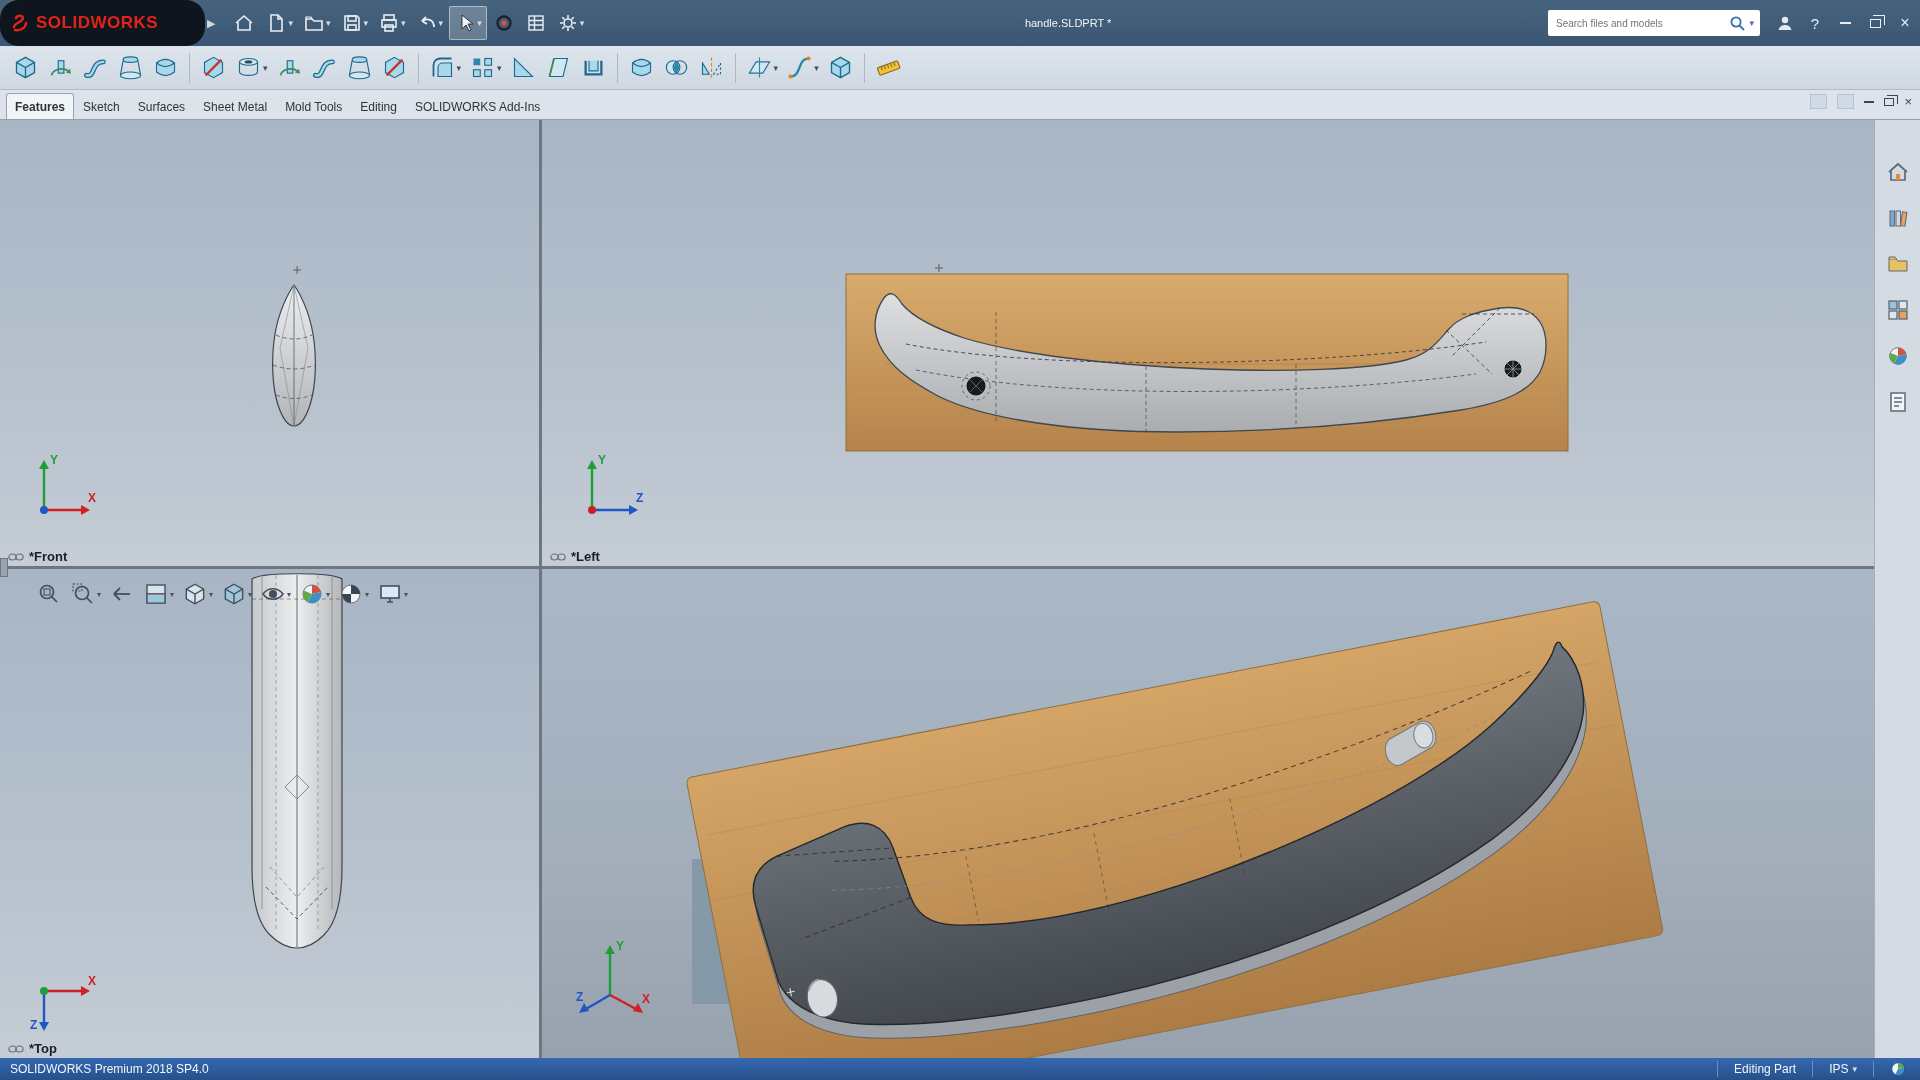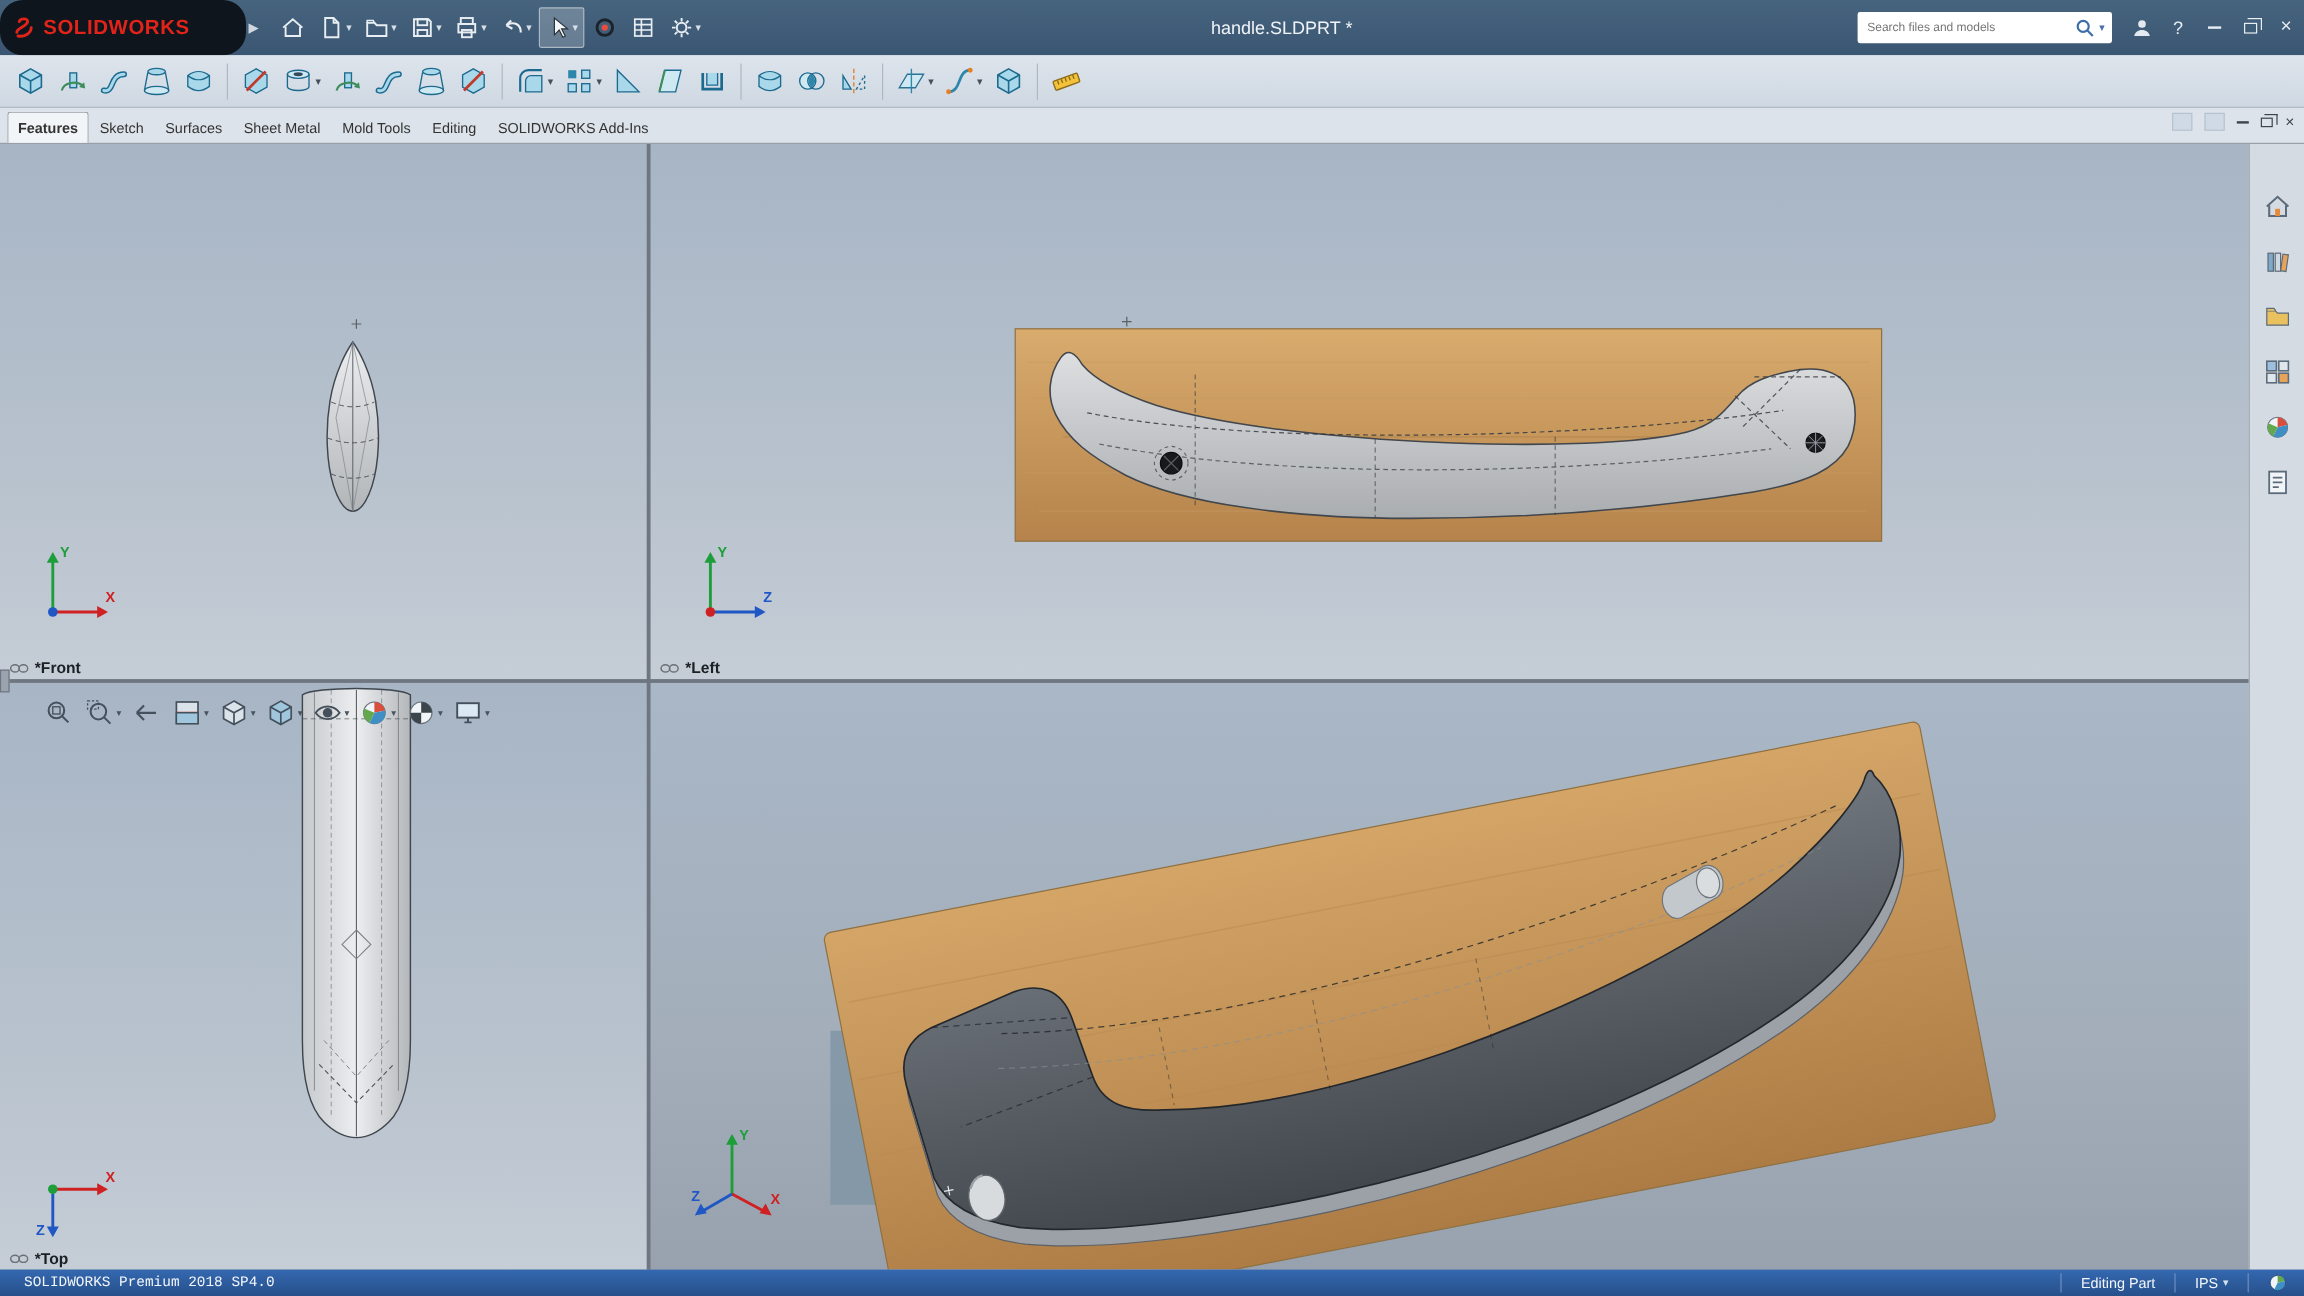--- a/index.html
+++ b/index.html
@@ -9,21 +9,21 @@
   
   .titlebar{position:absolute;left:0;top:0;width:1920px;height:46px;background:linear-gradient(180deg,#47647f,#3a5672);display:flex;align-items:center;color:#e9eef3;}
   .logoblock{width:205px;height:46px;background:#0e151c;display:flex;align-items:center;padding-left:10px;gap:6px;flex:none;border-radius:19px;}
   .brand{color:#e2231a;font-weight:bold;font-size:17px;letter-spacing:.5px;}
   .menu-arrow{color:#cfd8e0;font-size:11px;margin-left:2px;flex:none;}
   .qat{display:flex;align-items:center;margin-left:14px;gap:2px;flex:none;}
   .qbtn{display:flex;align-items:center;height:34px;padding:0 4px;background:transparent;border:0;cursor:default;}
   .qbtn.active{background:rgba(255,255,255,.22);border:1px solid rgba(255,255,255,.45);border-radius:2px;}
   .qbtn svg{display:block;}
   .qcaret{color:#d7dfe7;font-size:9px;margin-left:1px;}
-  .doc-title{flex:1;text-align:center;font-size:15px;color:#f0f4f8;}
+  .doc-title{flex:1;text-align:center;font-size:11px;color:#f0f4f8;}
   .search{display:flex;align-items:center;background:#fff;border-radius:2px;height:26px;width:212px;padding:0 6px;flex:none;margin-right:10px;}
   .search input{border:0;outline:0;flex:1;font-size:10px;color:#0369a1;font-family:"Liberation Sans",sans-serif;background:transparent;}
   .search .scaret{color:#4a6ea8;font-size:9px;margin-left:3px;}
   .sysico{display:flex;align-items:center;justify-content:center;width:30px;height:34px;color:#e9eef3;font-size:15px;flex:none;}
   .minbar{display:inline-block;width:11px;height:2px;background:#e9eef3;}
   .restsq{position:relative;display:inline-block;width:11px;height:9px;border:1.5px solid #e9eef3;}
   .restsq::after{content:"";position:absolute;left:2px;top:-5px;width:11px;height:9px;border:1.5px solid #e9eef3;border-bottom:0;border-left:0;}
   .closex{font-size:16px;line-height:16px;}
 
   
@@ -59,21 +59,21 @@
   .headsup{position:absolute;left:34px;top:10px;display:flex;align-items:center;gap:4px;}
   .hbtn{display:flex;align-items:center;border:0;background:transparent;padding:2px;cursor:default;}
   .hcaret{color:#49535d;font-size:8px;margin-left:1px;}
 
   
   .taskpane{position:absolute;left:1874px;top:120px;width:46px;height:938px;background:#d4dbe3;border-left:1px solid #a6afb9;display:flex;flex-direction:column;align-items:center;padding-top:34px;gap:10px;}
   .tpbtn{width:36px;height:36px;display:flex;align-items:center;justify-content:center;border:0;background:transparent;cursor:default;}
 
   
   .statusbar{position:absolute;left:0;top:1058px;width:1920px;height:22px;background:linear-gradient(180deg,#3468b0,#27508a);color:#f2f6fa;display:flex;align-items:center;font-size:12px;}
-  .sb-left{padding-left:20px;flex:1;font-family:Liberation Mono, monospace;}
+  .sb-left{padding-left:10px;flex:1;}
   .sb-sep{width:1px;height:16px;background:#6c8fc0;margin:0 2px;}
   .sb-item{padding:0 14px;display:flex;align-items:center;gap:4px;}
   .sb-caret{font-size:9px;color:#d7e2ef;}
 </style>
 </head>
 <body>
 
 <svg width="0" height="0" style="position:absolute" aria-hidden="true">
 <defs>
   <symbol id="s-cube" viewBox="0 0 24 24">

